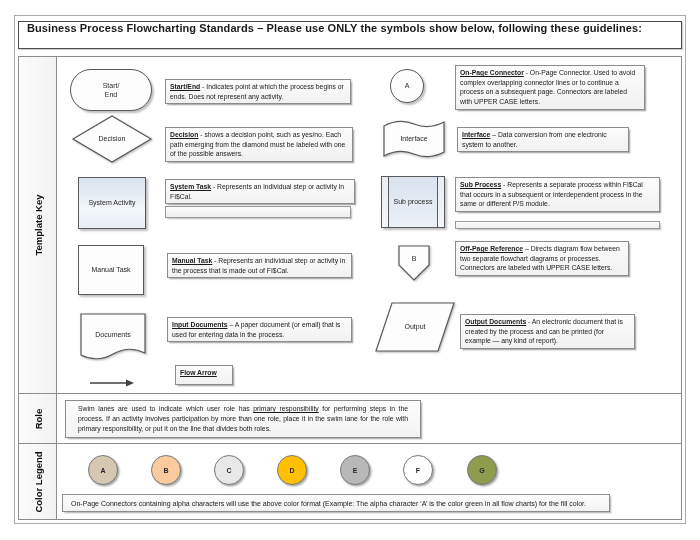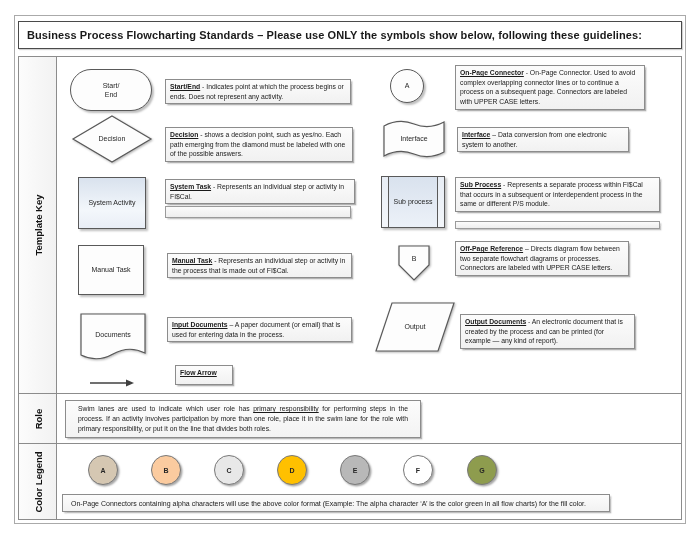--- a/index.html
+++ b/index.html
@@ -1,19 +1,19 @@
 <!DOCTYPE html>
 <html><head>
 <meta charset="utf-8">
 <style>
   * { margin:0; padding:0; box-sizing:border-box; }
   html,body { width:700px; height:540px; }
   body { background:#ffffff; font-family:"Liberation Sans", sans-serif; color:#1a1a1a; position:relative; overflow:hidden; }
   .outer-frame { position:absolute; left:14px; top:15px; width:672px; height:509px; border:1px solid #aaaaaa; }
-  .title-bar { position:absolute; left:18px; top:21px; width:664px; height:28px; border:1px solid #4a4a4a; background:#fff; box-shadow:1px 1px 1px rgba(0,0,0,0.18); display:flex; align-items:center; padding-left:8px; }
+  .title-bar { position:absolute; left:18px; top:21px; width:664px; height:28px; border:1px solid #4a4a4a; background:#fff; box-shadow:1px 1px 1px rgba(0,0,0,0.18); display:flex; align-items:flex-start; padding-left:8px; }
   .title-text { font-size:11px; font-weight:bold; letter-spacing:0.1px; }
   .sections { position:absolute; left:18px; top:56px; width:664px; height:464px; border:1px solid #8c8c8c; background:#fff; }
   .section { position:absolute; left:0; width:662px; display:flex; }
   .sec-tk   { top:0;     height:336px; }
   .sec-role { top:336px; height:50px;  border-top:1px solid #8c8c8c; }
   .sec-cl   { top:386px; height:76px;  border-top:1px solid #8c8c8c; }
   .label-col { width:38px; border-right:1px solid #8c8c8c; position:relative; background:linear-gradient(90deg,#fcfcfc,#f2f2f2); flex:none; }
   .v-label { position:absolute; top:50%; left:50%; transform:translate(-50%,-50%) rotate(-90deg); white-space:nowrap; font-size:9.5px; font-weight:bold; color:#111; }
   .content { position:relative; flex:1; }
 

